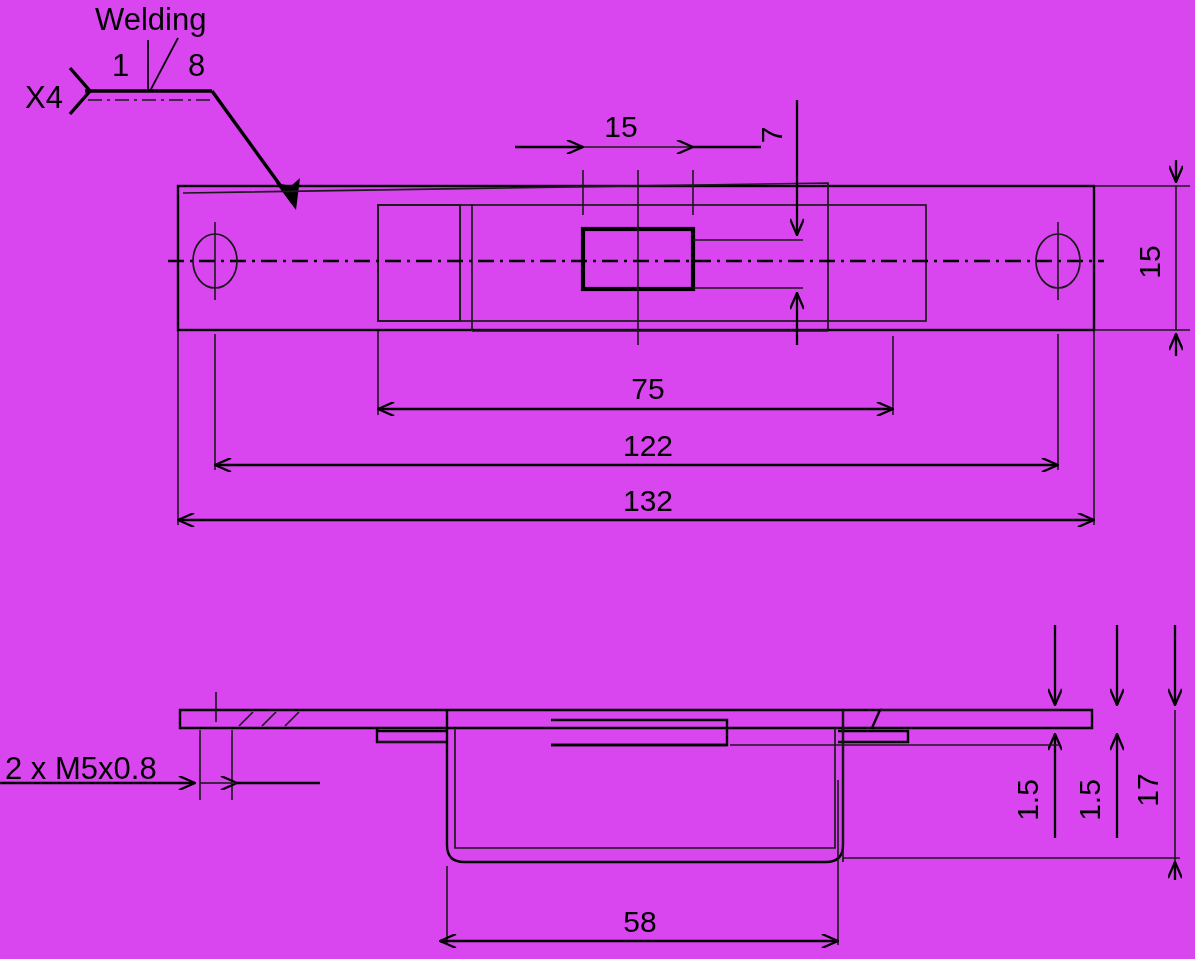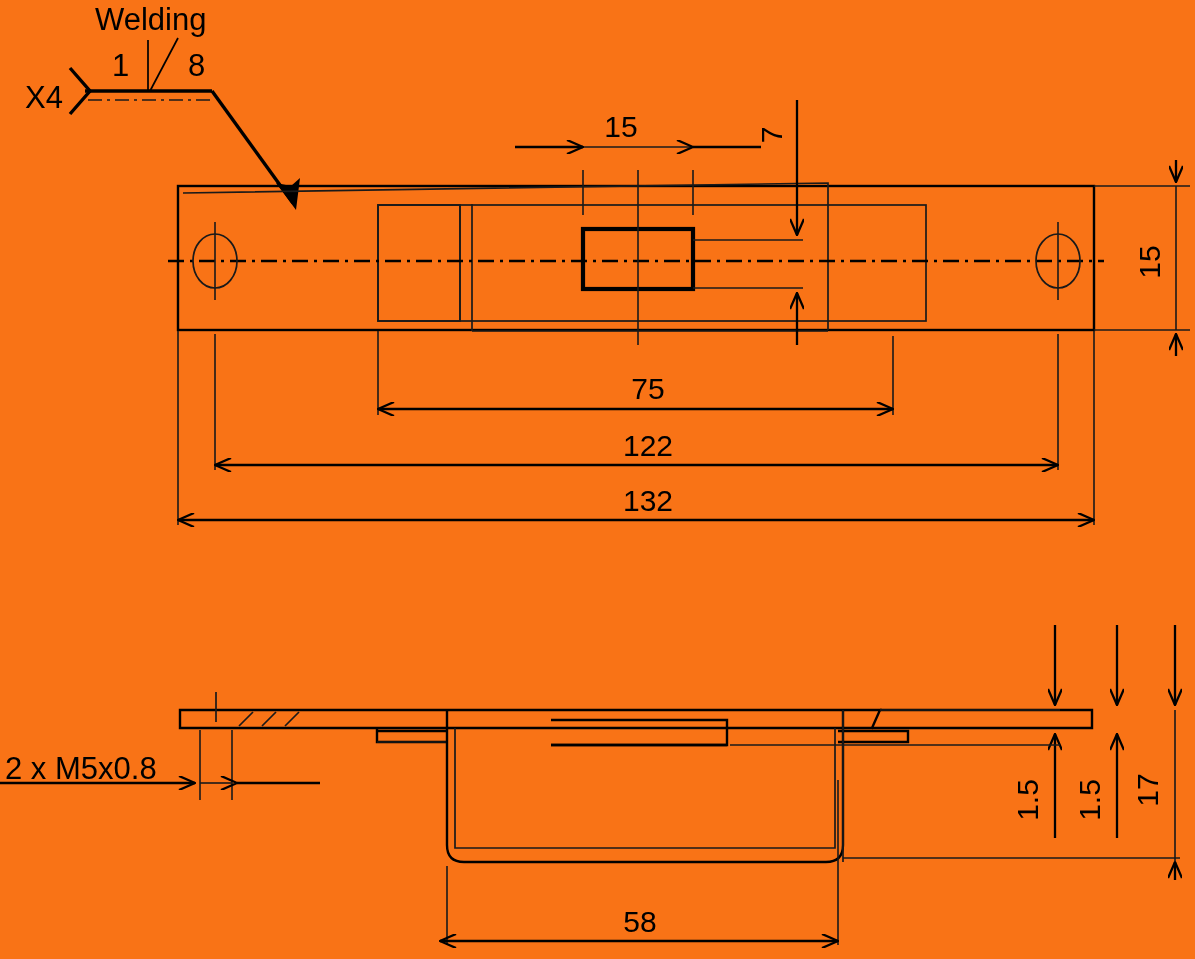--- a/index.html
+++ b/index.html
@@ -7,21 +7,21 @@
     padding: 0;
     background: #ffffff;
   }
   body {
     font-family: "Liberation Sans", sans-serif;
   }
   #drawing-root {
     position: relative;
     width: 1195px;
     height: 959px;
-    background: #f97316;
+    background: #d946ef;
     overflow: hidden;
   }
   svg#tech-drawing {
     display: block;
     width: 1195px;
     height: 959px;
   }
   .dim-text {
     font-family: "Liberation Sans", sans-serif;
     font-size: 30px;

